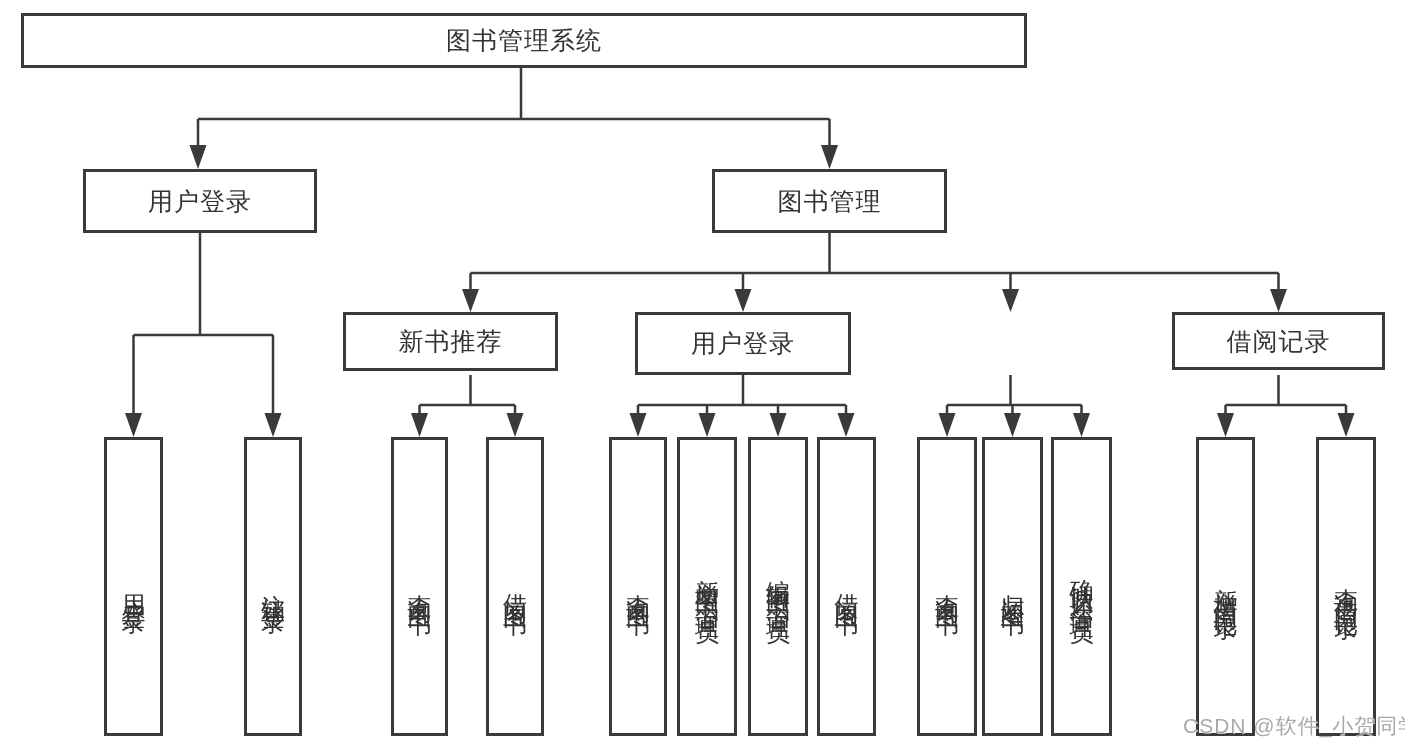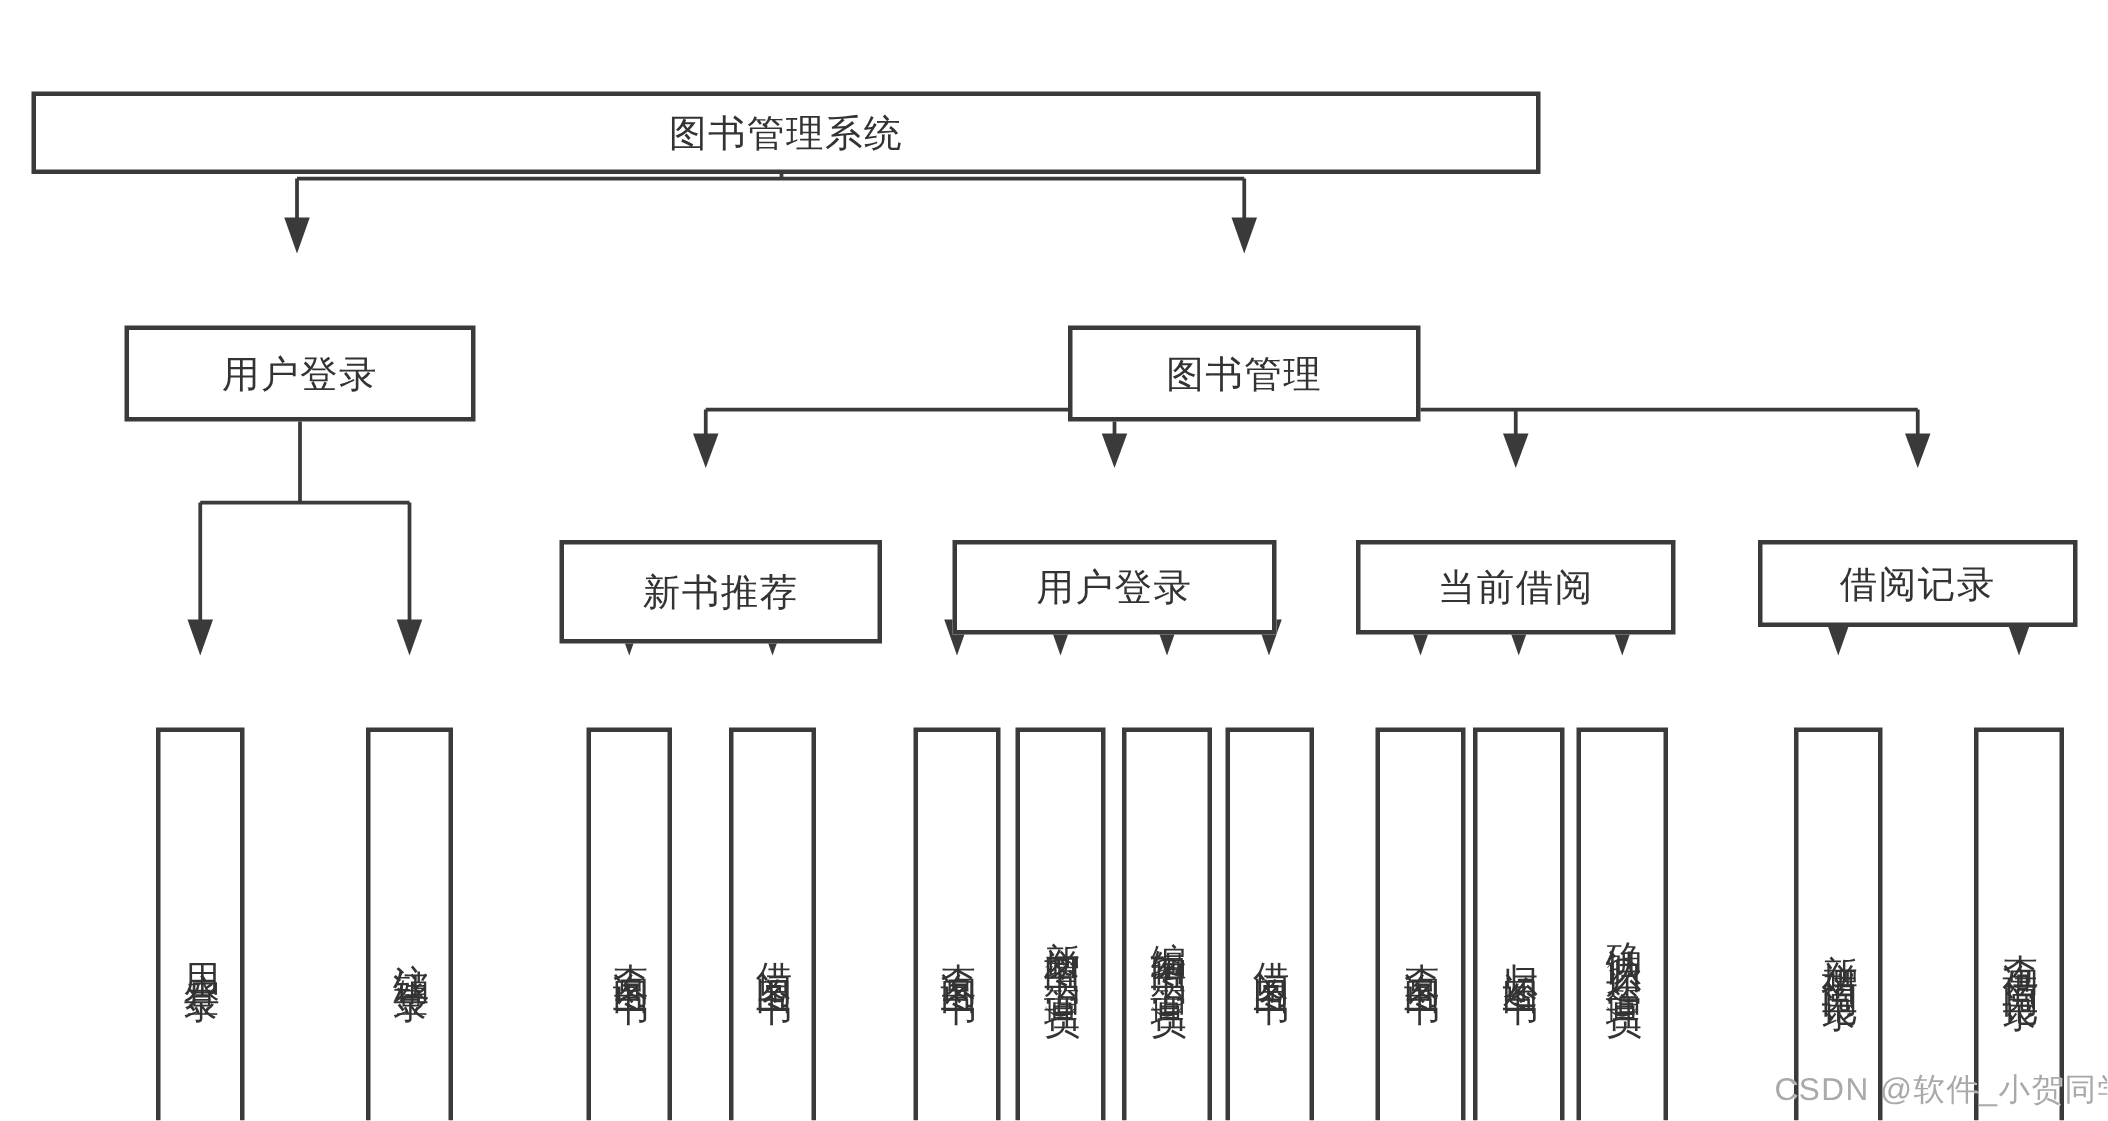--- a/index.html
+++ b/index.html
@@ -28,21 +28,20 @@
     background: #ffffff;
     border: 3px solid #3a3a3a;
     color: #333333;
     display: flex;
     align-items: center;
     justify-content: center;
     font-size: 25px;
     letter-spacing: 1px;
     z-index: 2;
     white-space: nowrap;
-    margin-top: 48px;
   }
   .node.v {
     writing-mode: vertical-rl;
     text-orientation: mixed;
     font-size: 24px;
     letter-spacing: 6px;
     white-space: normal;
     line-height: 1;
   }
   .watermark {
@@ -103,23 +102,22 @@
       <polygon fill="#3a3a3a" stroke="none" points="1217,413 1234,413 1225.5,437"></polygon>
       <polygon fill="#3a3a3a" stroke="none" points="1337.5,413 1354.5,413 1346,437"></polygon>
     </g>
   </svg>
 
   <div class="node" style="left:21px; top:13px; width:1006px; height:55px;">图书管理系统</div>
 
   <div class="node" style="left:83px; top:169px; width:234px; height:64px;">用户登录</div>
   <div class="node" style="left:712px; top:169px; width:235px; height:64px;">图书管理</div>
 
-  <div class="node" style="left:373px; top:312px; width:215px; height:69px;">新书推荐</div>
+  <div class="node" style="left:343px; top:312px; width:215px; height:59px;">新书推荐</div>
   <div class="node" style="left:635px; top:312px; width:216px; height:63px;">用户登录</div>
-  <div class="node" style="left:904px; top:312px; width:213px; height:63px;">当前借阅</div>
   <div class="node" style="left:1172px; top:312px; width:213px; height:58px;">借阅记录</div>
 
   <div class="node v" style="left:104px; top:437px; width:59px; height:299px;">用户登录</div>
   <div class="node v" style="left:244px; top:437px; width:58px; height:299px;">注销登录</div>
 
   <div class="node v" style="left:391px; top:437px; width:57px; height:299px;">查询图书</div>
   <div class="node v" style="left:486px; top:437px; width:58px; height:299px;">借阅图书</div>
 
   <div class="node v" style="left:609px; top:437px; width:58px; height:299px;">查询图书</div>
   <div class="node v" style="left:677px; top:437px; width:60px; height:299px;">新增图书（管理员）</div>

